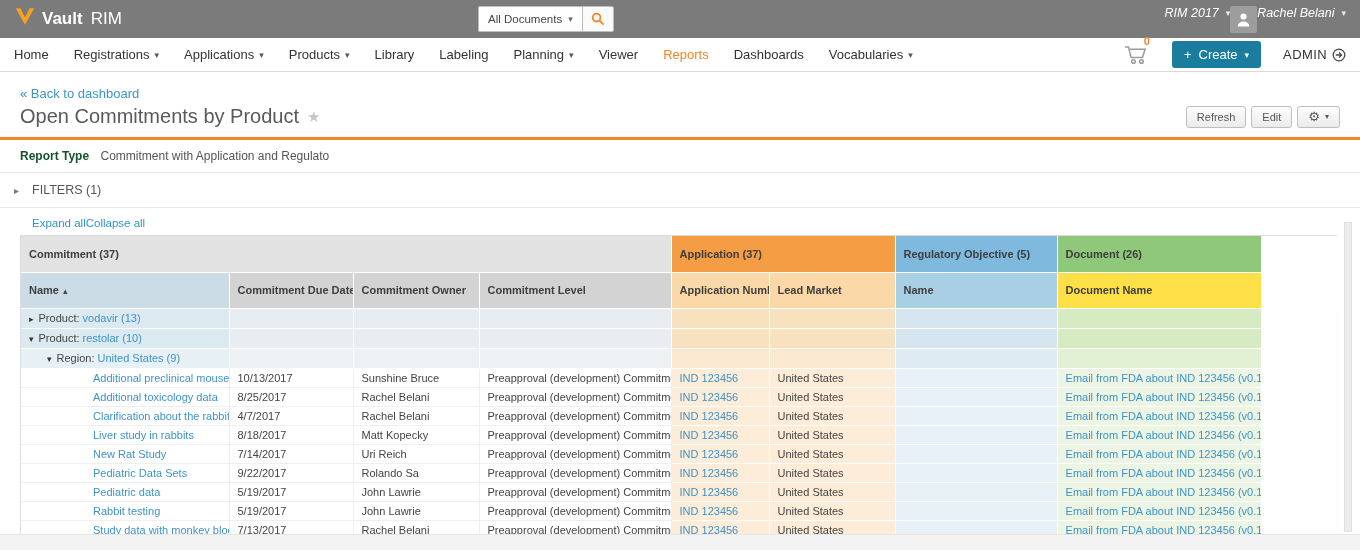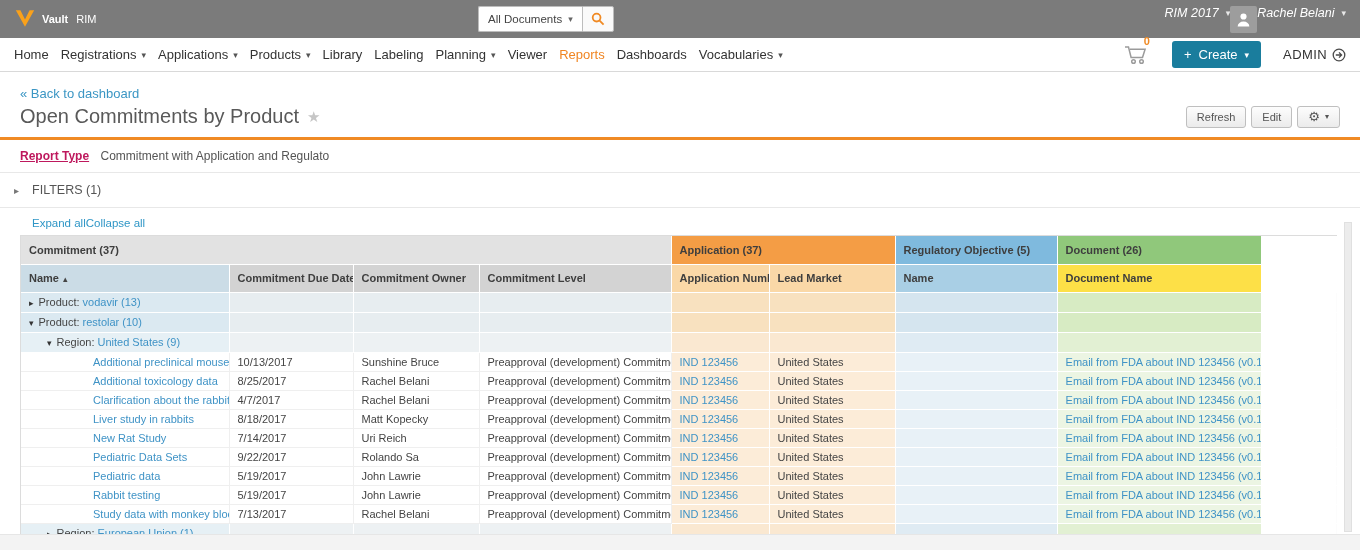--- a/index.html
+++ b/index.html
@@ -1,38 +1,38 @@
 <!DOCTYPE html>
 <html><head>
 <meta charset="utf-8">
 <style>
   html,body{margin:0;padding:0;}
   body{font-family:"Liberation Sans","DejaVu Sans",sans-serif;background:#fff;}
   .screen{position:relative;width:1360px;height:550px;background:#fff;overflow:hidden;}
 
   
   .topbar{height:38px;background:#7b7b7b;display:flex;align-items:center;padding:0 14px;box-sizing:border-box;position:relative;}
-  .brand{display:flex;align-items:center;gap:6px;color:#fff;font-size:11px;}
+  .brand{display:flex;align-items:center;gap:6px;color:#fff;font-size:17px;}
   .brand .b{font-weight:bold;}
   .brand .l{font-weight:normal;margin-left:2px;}
   .searchbar{position:absolute;left:478px;top:6px;display:flex;height:26px;}
   .scope{background:#fff;border:1px solid #bdbdbd;border-right:none;display:flex;align-items:center;gap:6px;padding:0 9px;font-size:11.5px;color:#444;border-radius:2px 0 0 2px;cursor:pointer;}
   .scope .caret{font-size:9px;color:#666;}
   .searchinput{position:relative;width:300px;}
   .searchinput input{width:100%;height:100%;box-sizing:border-box;border:1px solid #bdbdbd;border-right:none;padding:0 28px 0 9px;font-size:11.5px;color:#555;font-family:inherit;outline:none;}
   .binoc{position:absolute;right:7px;top:6px;}
   .searchbtn{width:30px;background:#fafafa;border:1px solid #bdbdbd;display:flex;align-items:center;justify-content:center;cursor:pointer;border-radius:0 2px 2px 0;}
   .topright{margin-left:auto;display:flex;align-items:flex-start;color:#fff;font-size:12.5px;font-style:italic;}
   .vault-sel,.user-sel{display:flex;align-items:center;gap:7px;cursor:pointer;}
   .topright .caret{font-size:9px;color:#e8e8e8;}
   .avatar{width:27px;height:27px;background:#9d9d9d;border-radius:2px;display:flex;align-items:center;justify-content:center;}
 
   
   .navbar{height:34px;background:#fff;border-bottom:1px solid #d9d9d9;display:flex;align-items:center;padding:0 14px;box-sizing:border-box;}
-  .nav-items{display:flex;align-items:center;gap:12px;justify-content:flex-end;}
+  .nav-items{display:flex;align-items:center;gap:25px;justify-content:flex-end;}
   .nav-item{font-size:13px;color:#333;display:flex;align-items:center;gap:5px;cursor:pointer;white-space:nowrap;}
   .nav-item .caret{font-size:9px;color:#555;}
   .nav-item.active{color:#f08522;}
   .nav-utils{margin-left:auto;display:flex;align-items:center;gap:22px;}
   .cart{position:relative;cursor:pointer;padding-top:4px;}
   .cart-badge{position:absolute;top:-5px;right:0;color:#f08a24;font-size:11px;font-weight:bold;}
   .create-btn{background:#1a7d9d;color:#fff;font-size:13px;border:none;border-radius:3px;padding:6px 12px;display:flex;align-items:center;gap:7px;cursor:pointer;font-family:inherit;}
   .create-btn .caret{font-size:9px;}
   .admin{display:flex;align-items:center;gap:5px;font-size:13px;color:#333;letter-spacing:.4px;cursor:pointer;}
 
@@ -42,32 +42,32 @@
   .title-row{display:flex;align-items:center;padding:3px 20px 0;}
   .page-title{font-size:20px;font-weight:normal;color:#595959;margin:0;}
   .title-star{color:#c6c6c6;font-size:15px;margin-left:8px;}
   .hdr-btns{margin-left:auto;display:flex;gap:5px;}
   .btn{font-size:11px;color:#555;border:1px solid #bfbfbf;border-radius:3px;background:linear-gradient(#fdfdfd,#ebebeb);padding:4px 10px;cursor:pointer;font-family:inherit;display:flex;align-items:center;gap:5px;}
   .btn .gear{font-size:13px;line-height:11px;}
   .btn .caret{font-size:8px;color:#555;}
   .orange-rule{height:3px;background:#f08a24;margin-top:9px;}
 
   .report-row{padding:9px 20px;font-size:12px;border-bottom:1px solid #e8e8e8;}
-  .report-label{font-weight:bold;color:#be185d;margin-right:8px;text-decoration:underline;}
+  .report-label{font-weight:bold;color:#14532d;margin-right:8px;}
   .report-value{color:#555;}
   .filters-row{padding:10px 14px;font-size:12.5px;color:#555;border-bottom:1px solid #e8e8e8;display:flex;align-items:center;gap:8px;cursor:pointer;}
   .filters-row .tri{font-size:10px;color:#777;}
   .links-row{padding:9px 0 6px 32px;display:flex;}
   .links-row a{font-size:11.5px;color:#2f96c6;text-decoration:none;cursor:pointer;}
 
   
   .table-wrap{margin:0 0 0 20px;width:1315px;border:1px solid #dcdcdc;border-bottom:none;}
   table{border-collapse:collapse;table-layout:fixed;width:1315px;font-size:11px;}
   th,td{padding:0 8px;white-space:nowrap;overflow:hidden;text-overflow:clip;box-sizing:border-box;}
-  thead th{height:28px;text-align:left;font-weight:bold;color:#3e3e3e;border-right:1px solid #fff;border-bottom:1px solid #fff;}
+  thead th{height:36px;text-align:left;font-weight:bold;color:#3e3e3e;border-right:1px solid #fff;border-bottom:1px solid #fff;}
   tbody td{height:18px;line-height:18px;color:#444;border-right:1px solid rgba(255,255,255,.9);border-bottom:1px solid #fff;}
   .hg-commit{background:#e2e2e2;}
   .hg-app{background:#f49d45;}
   .hg-reg{background:#7fbade;}
   .hg-doc{background:#90c87b;}
   .hg-fill,.ch-fill{background:#fff;border-left:1px solid #e6e6e6;}
   .ch-name{background:#cbdce6;}
   .ch-commit{background:#d3d3d3;}
   .ch-app{background:#fad8a7;}
   .ch-reg{background:#a9cfe5;}

